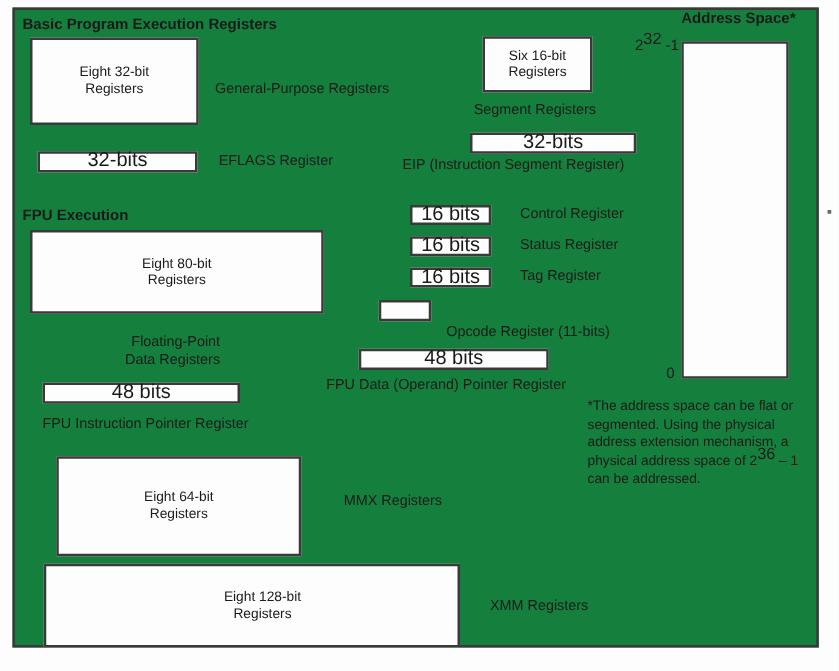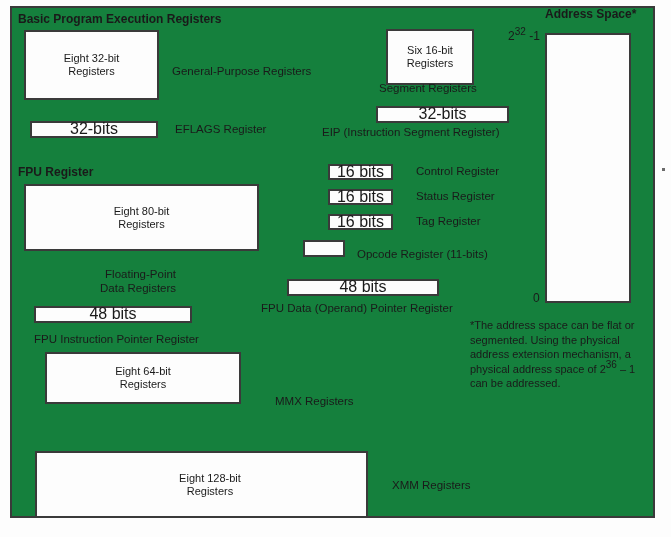--- a/index.html
+++ b/index.html
@@ -62,21 +62,21 @@
     position: absolute;
     left: 545px;
     top: 33px;
     width: 86px;
     height: 270px;
     border: 2px solid #3a3a3a;
     box-sizing: border-box;
     background: #fdfdfd;
   }
   sup {
-    font-size: 10px;
+    font-size: 13px;
     vertical-align: super;
     line-height: 0;
   }
   #artifact-dot {
     position: absolute;
     left: 662px;
     top: 168px;
     width: 3px;
     height: 3px;
     background: #6a6a6a;
@@ -99,56 +99,56 @@
 
     <div class="box two-line" style="left:12px; top:22px; width:135px; height:70px;">Eight 32-bit
 Registers</div>
 
     <div class="lbl" style="left:160px; top:57px;">General-Purpose Registers</div>
 
     <div class="box thinbox" style="left:18px; top:113px; width:128px; height:17px;">32-bits</div>
 
     <div class="lbl" style="left:163px; top:115px;">EFLAGS Register</div>
 
-    <div class="box two-line" style="left:374px; top:21px; width:88px; height:56px;">Six 16-bit
+    <div class="box two-line" style="left:374px; top:21px; width:88px; height:45px;">Six 16-bit
 Registers</div>
 
     <div class="lbl" style="left:367px; top:74px;">Segment Registers</div>
 
     <div class="box thinbox" style="left:364px; top:98px; width:133px; height:17px;">32-bits</div>
 
     <div class="lbl" style="left:310px; top:118px;">EIP (Instruction Segment Register)</div>
 
-    <div class="lbl bold" style="left:6px; top:157px;">FPU Register</div>
+    <div class="lbl bold" style="left:6px; top:157px;">FPU Execution</div>
 
     <div class="box two-line" style="left:12px; top:176px; width:235px; height:67px;">Eight 80-bit
 Registers</div>
 
     <div class="lbl two-line" style="left:88px; top:260px; text-align:right;">Floating-Point
 Data Registers</div>
 
     <div class="box thinbox" style="left:316px; top:156px; width:65px; height:16px;">16 bits</div>
     <div class="lbl" style="left:404px; top:157px;">Control Register</div>
 
     <div class="box thinbox" style="left:316px; top:181px; width:65px; height:16px;">16 bits</div>
     <div class="lbl" style="left:404px; top:182px;">Status Register</div>
 
     <div class="box thinbox" style="left:316px; top:206px; width:65px; height:16px;">16 bits</div>
     <div class="lbl" style="left:404px; top:207px;">Tag Register</div>
 
     <div class="box thinbox" style="left:291px; top:232px; width:42px; height:17px;"></div>
-    <div class="lbl" style="left:345px; top:240px;">Opcode Register (11-bits)</div>
+    <div class="lbl" style="left:345px; top:252px;">Opcode Register (11-bits)</div>
 
     <div class="box thinbox" style="left:275px; top:271px; width:152px; height:17px;">48 bits</div>
     <div class="lbl" style="left:249px; top:294px;">FPU Data (Operand) Pointer Register</div>
 
     <div class="box thinbox" style="left:22px; top:298px; width:158px; height:17px;">48 bits</div>
     <div class="lbl" style="left:22px; top:325px;">FPU Instruction Pointer Register</div>
 
-    <div class="box two-line" style="left:33px; top:344px; width:196px; height:52px;">Eight 64-bit
+    <div class="box two-line" style="left:33px; top:357px; width:196px; height:80px;">Eight 64-bit
 Registers</div>
     <div class="lbl" style="left:263px; top:387px;">MMX Registers</div>
 
     <div class="box two-line" style="left:23px; top:443px; width:333px; height:67px;padding-left:17px;">Eight 128-bit
 Registers</div>
     <div class="lbl" style="left:380px; top:471px;text-align:center;">XMM Registers</div>
 
   </div>
 
   <div class="lbl bold" style="left:545px; top:7px;">Address Space*</div>

